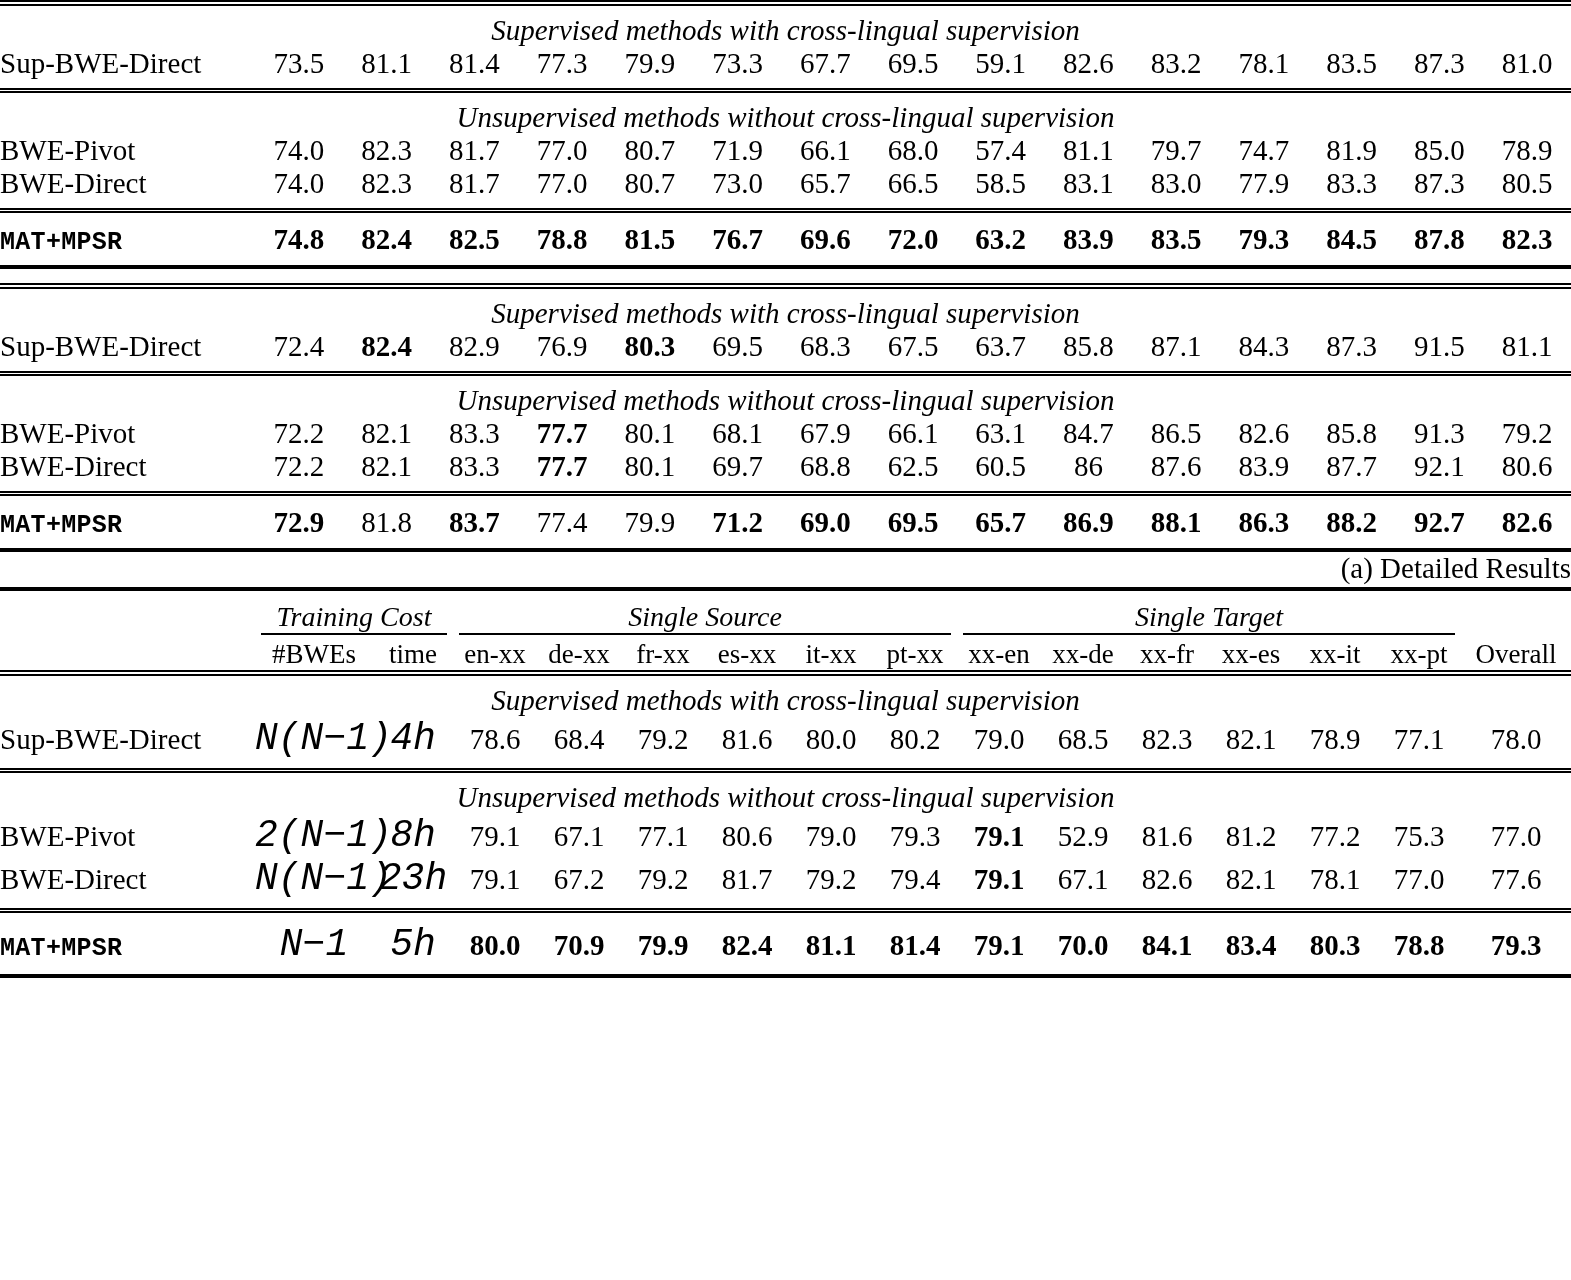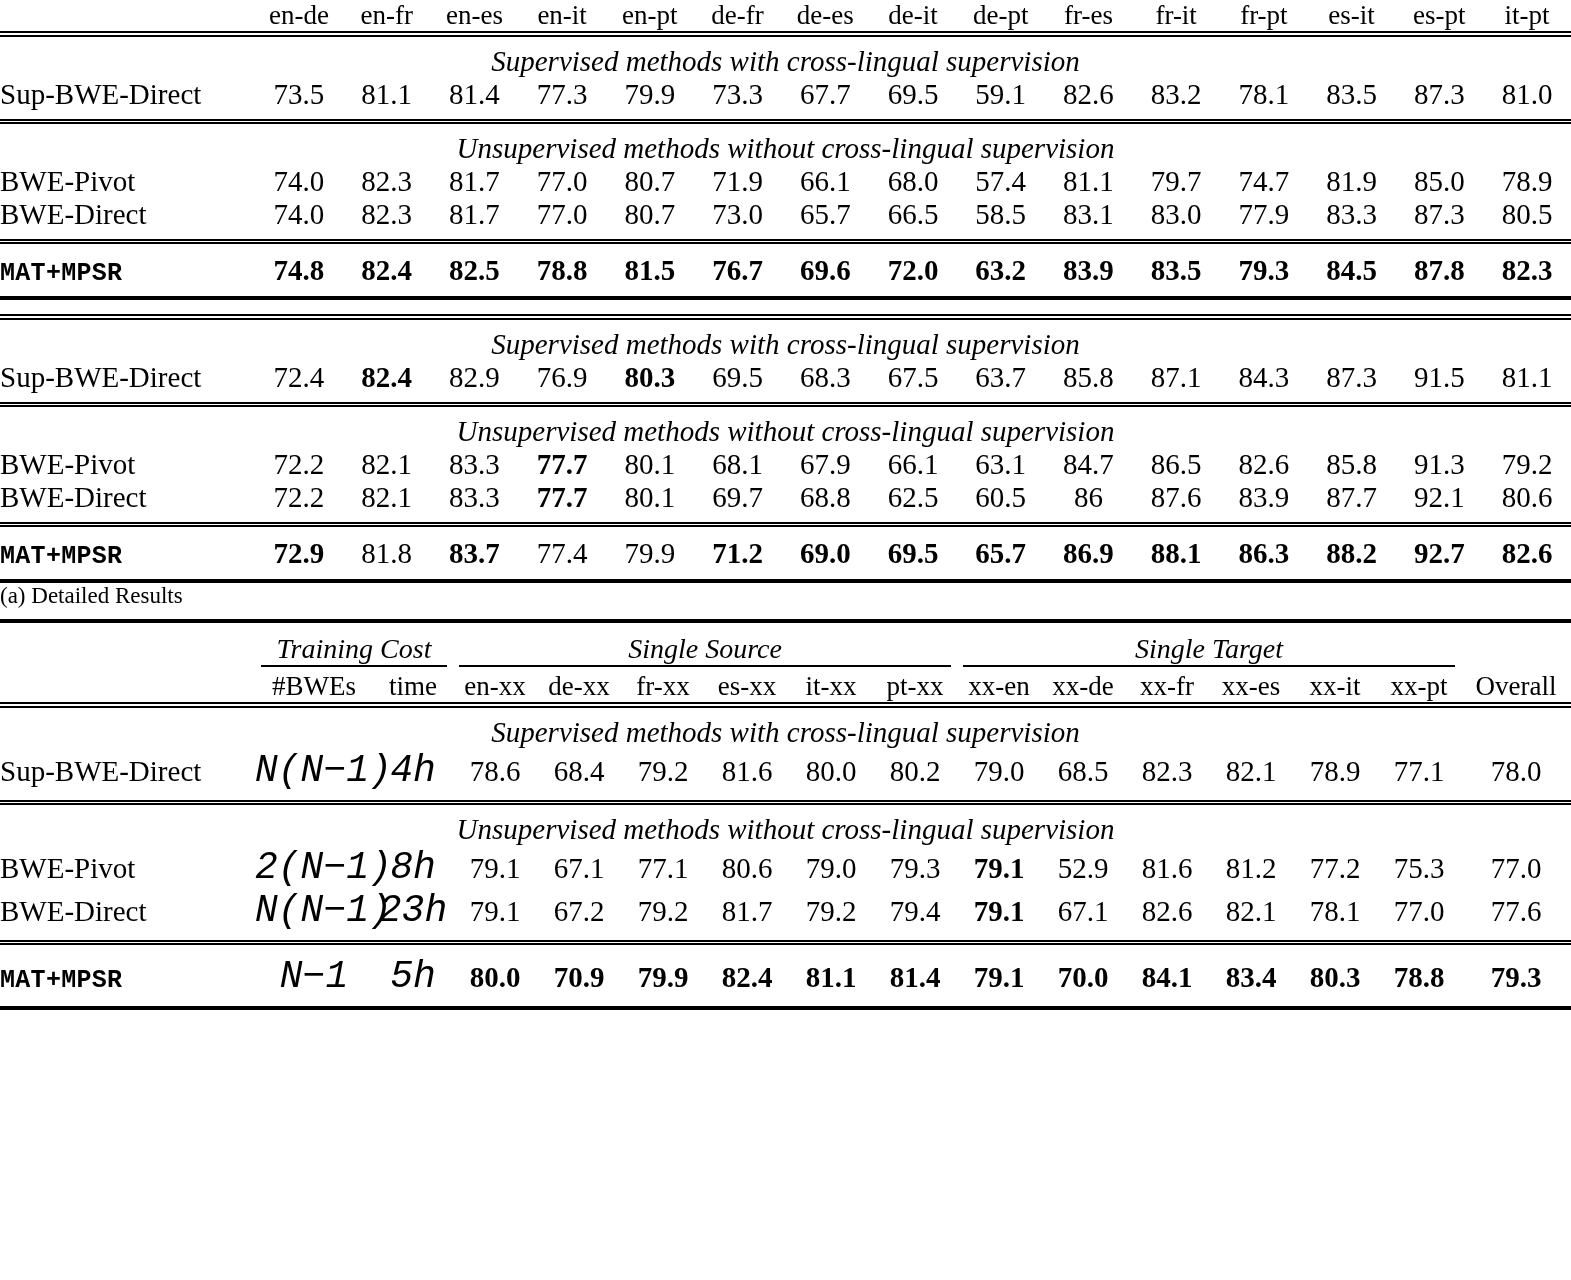--- a/index.html
+++ b/index.html
@@ -75,22 +75,22 @@
   .section-note {
     font-size: 29px;
     font-style: italic;
     text-align: center;
     padding-left: 4px;
   }
   .datarow td { padding-top: 6px; padding-bottom: 6px; }
   .noterow td { padding-top: 9px; padding-bottom: 2px; }
 
   .caption {
-    font-size: 23px;
-    text-align: left;
+    font-size: 29px;
+    text-align: right;
     padding-top: 20px;
     padding-bottom: 20px;
   }
 
   
   .grouphdr {
     font-size: 28px;
     font-style: italic;
     text-align: center;
     padding-bottom: 4px;
@@ -112,38 +112,20 @@
 
 <div class="page">
 
   <table class="tbl">
     <colgroup>
       <col style="width:255px">
       <col span="15" style="width:87.7px">
     </colgroup>
     <tbody>
 
-      <tr>
-        <td class="hdr"></td>
-        <td class="hdr">en-de</td>
-        <td class="hdr">en-fr</td>
-        <td class="hdr">en-es</td>
-        <td class="hdr">en-it</td>
-        <td class="hdr">en-pt</td>
-        <td class="hdr">de-fr</td>
-        <td class="hdr">de-es</td>
-        <td class="hdr">de-it</td>
-        <td class="hdr">de-pt</td>
-        <td class="hdr">fr-es</td>
-        <td class="hdr">fr-it</td>
-        <td class="hdr">fr-pt</td>
-        <td class="hdr">es-it</td>
-        <td class="hdr">es-pt</td>
-        <td class="hdr">it-pt</td>
-      </tr>
       <tr class="rule">
         <td colspan="16">
             <div class="hr-top"></div>
           </td>
       </tr>
       <tr class="rule">
           <td colspan="16">
             <div class="spacer-8"></div>
           </td>
         </tr>
@@ -398,21 +380,21 @@
         <td colspan="16">
             <div class="hr-heavy"></div>
           </td>
       </tr>
       <tr>
         <td colspan="16" class="caption">(a) Detailed Results</td>
       </tr>
     </tbody>
   </table>
 
-  <table class="tbl" style="margin-top:10px;padding-left:40px;">
+  <table class="tbl" style="margin-top:2px;padding-left:40px;">
     <colgroup>
       <col style="width:255px">
       <col style="width:118px">
       <col style="width:80px">
       <col span="12" style="width:84px">
       <col style="width:110px">
     </colgroup>
     <tbody>
       <tr class="rule">
         <td colspan="16">

